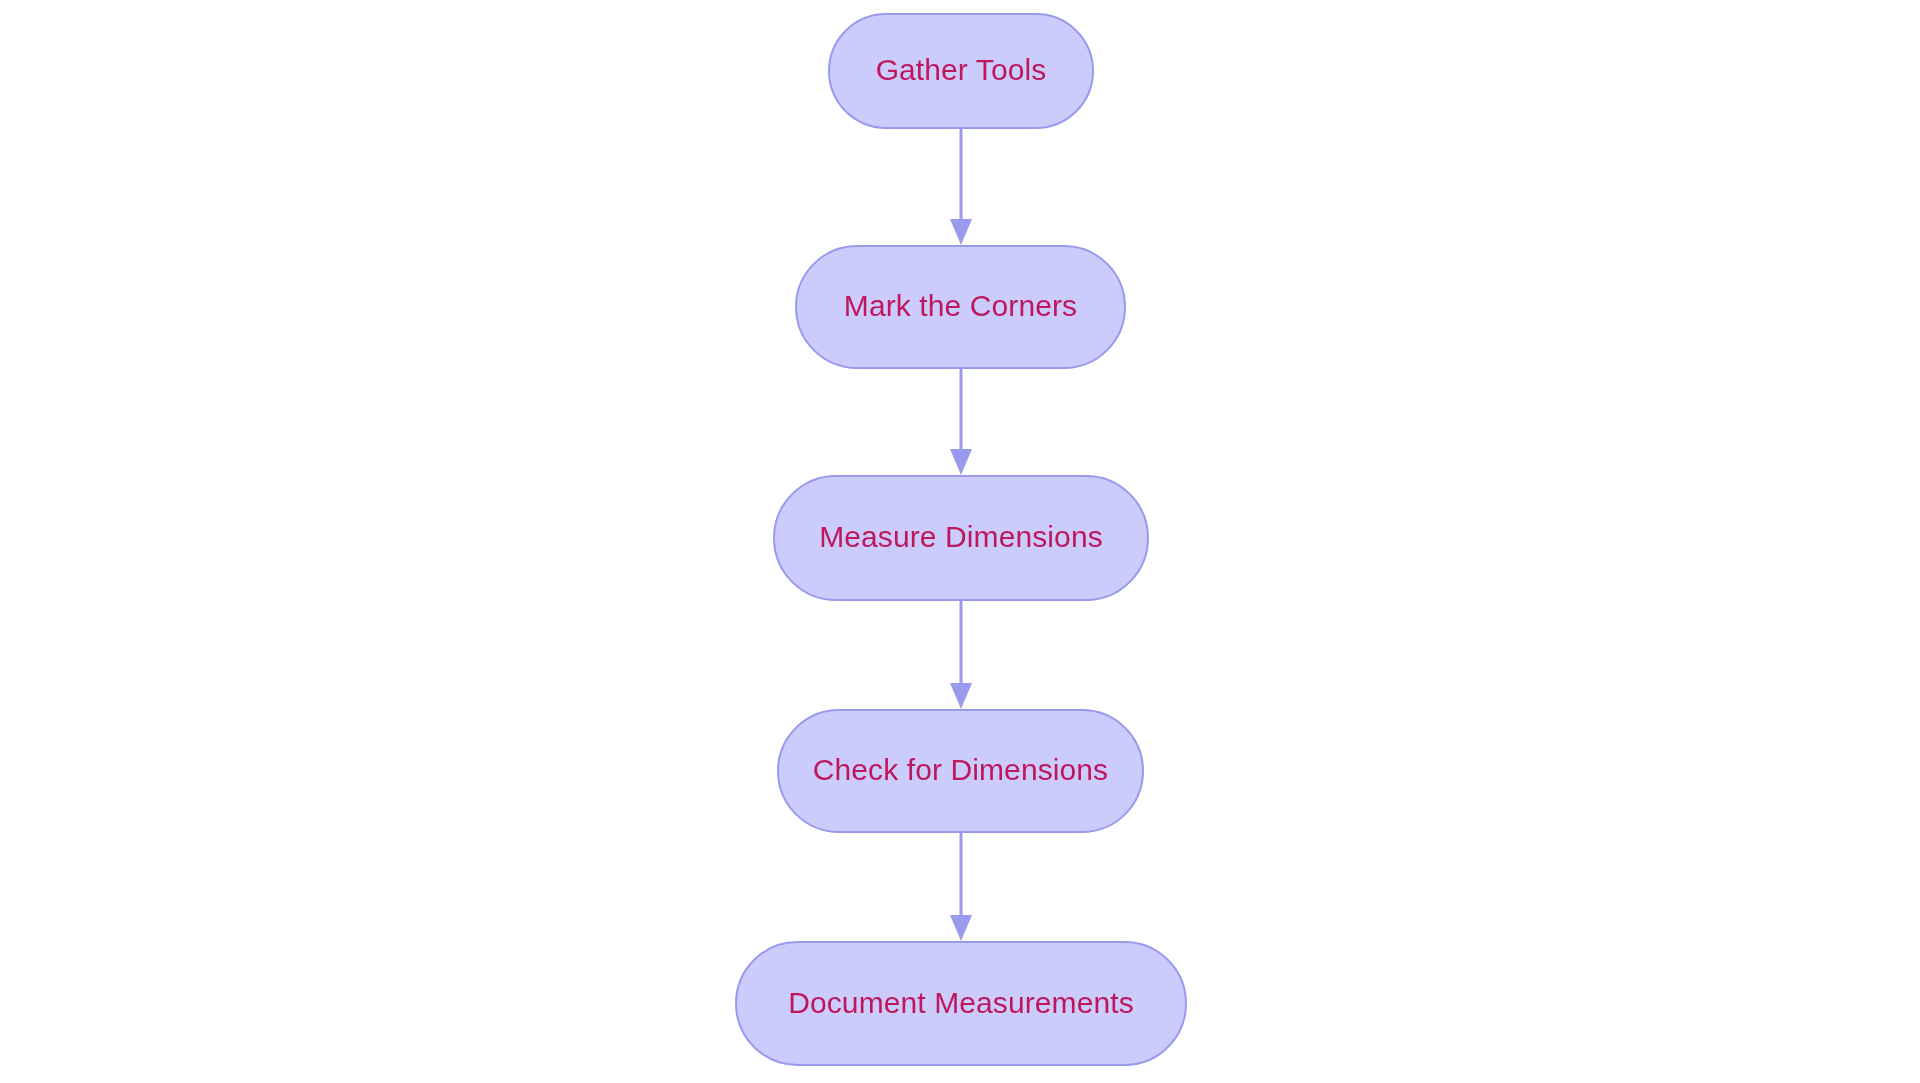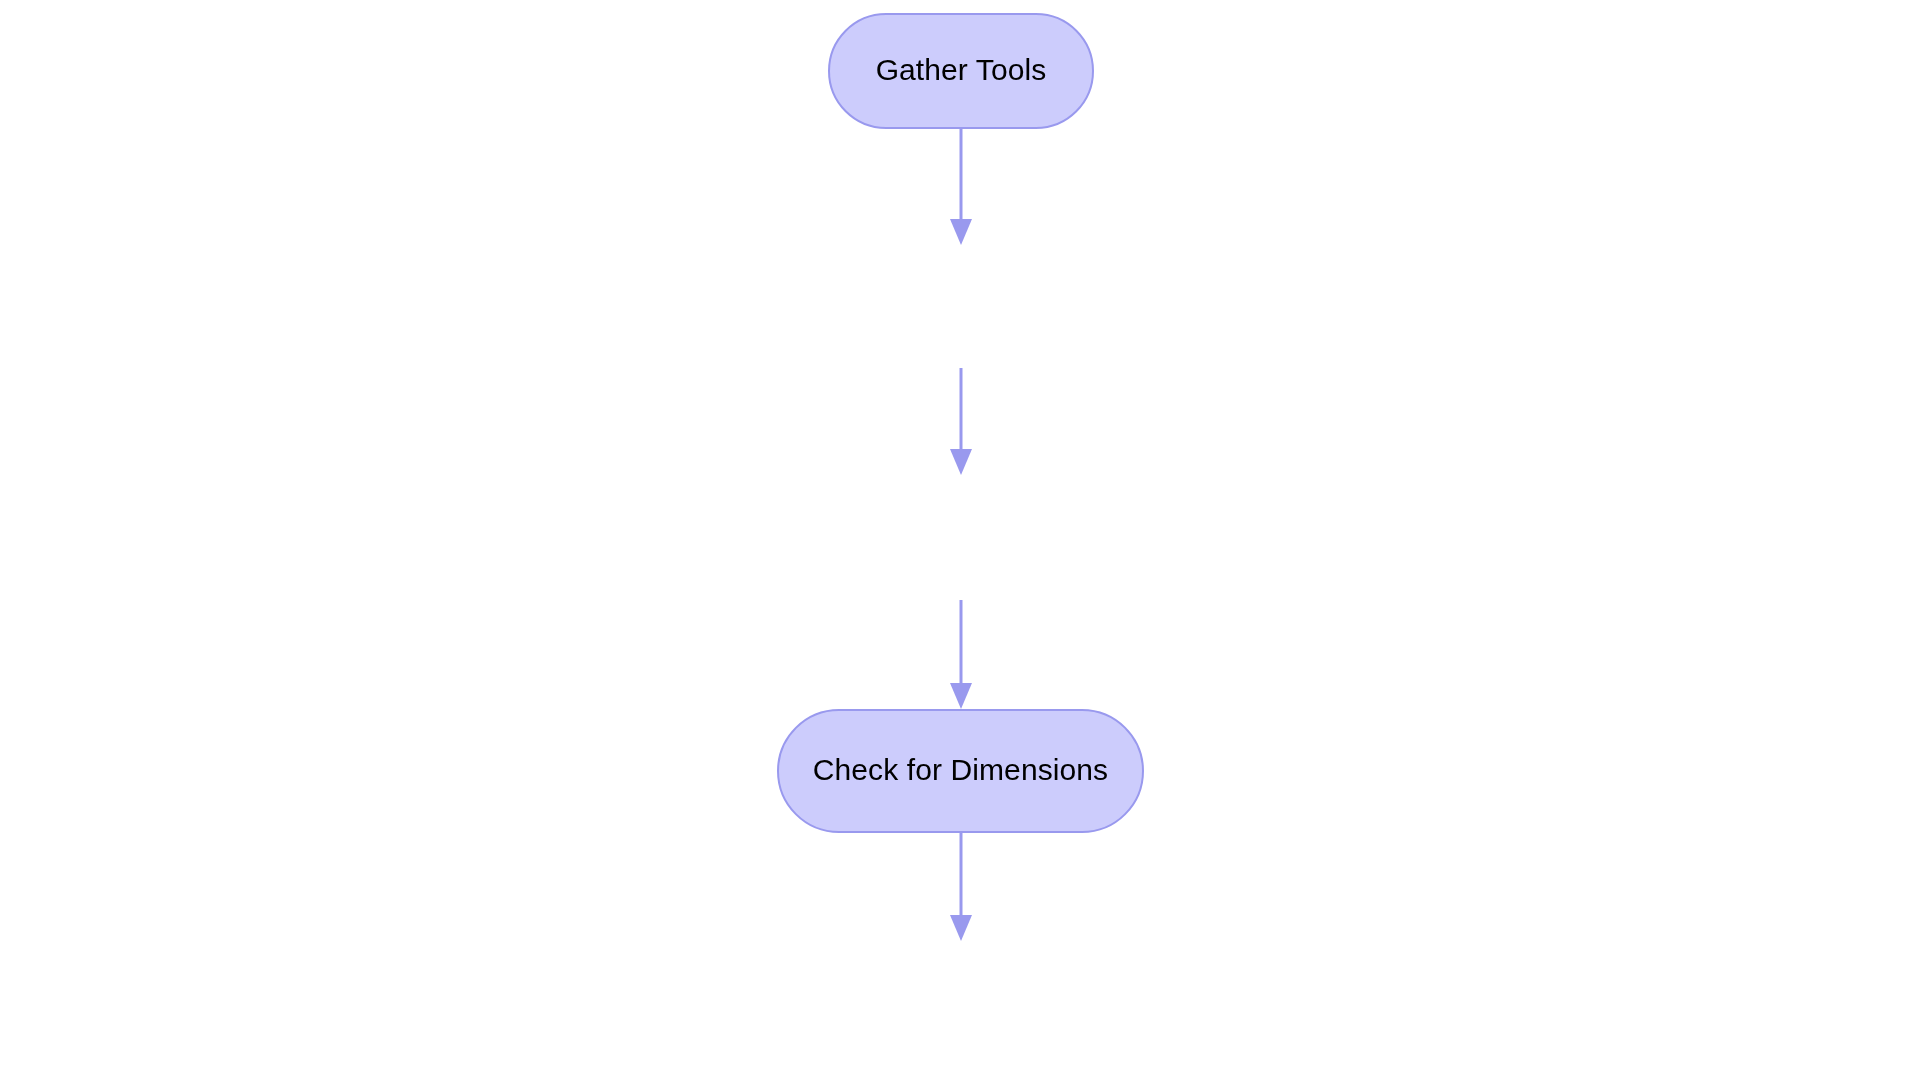--- a/index.html
+++ b/index.html
@@ -24,21 +24,21 @@
 
   .flow-node {
     position: absolute;
     box-sizing: border-box;
     display: flex;
     align-items: center;
     justify-content: center;
     background: #ccccfc;
     border: 2px solid #9999ee;
     border-radius: 999px;
-    color: #000000;
+    color: #be185d;
     font-family: "Liberation Sans", sans-serif;
     font-size: 30px;
     font-weight: 400;
     line-height: 1;
     letter-spacing: 0.1px;
     white-space: nowrap;
     user-select: none;
   }
 
   .flow-node .node-label {
@@ -76,41 +76,50 @@
     <span class="node-label">Gather Tools</span>
   </div>
 
   <div class="flow-arrow" id="arrow-1">
     <svg width="1920" height="118" viewBox="0 0 1920 118" xmlns="http://www.w3.org/2000/svg">
       <line x1="961" y1="0" x2="961" y2="92" stroke="#9999ee" stroke-width="3"></line>
       <polygon points="950,91 972,91 961,117" fill="#9999ee"></polygon>
     </svg>
   </div>
 
+  <div class="flow-node" id="node-2">
+    <span class="node-label">Mark the Corners</span>
+  </div>
 
   <div class="flow-arrow" id="arrow-2">
     <svg width="1920" height="108" viewBox="0 0 1920 108" xmlns="http://www.w3.org/2000/svg">
       <line x1="961" y1="0" x2="961" y2="82" stroke="#9999ee" stroke-width="3"></line>
       <polygon points="950,81 972,81 961,107" fill="#9999ee"></polygon>
     </svg>
   </div>
 
+  <div class="flow-node" id="node-3">
+    <span class="node-label">Measure Dimensions</span>
+  </div>
 
   <div class="flow-arrow" id="arrow-3">
     <svg width="1920" height="110" viewBox="0 0 1920 110" xmlns="http://www.w3.org/2000/svg">
       <line x1="961" y1="0" x2="961" y2="84" stroke="#9999ee" stroke-width="3"></line>
       <polygon points="950,83 972,83 961,109" fill="#9999ee"></polygon>
     </svg>
   </div>
 
   <div class="flow-node" id="node-4">
     <span class="node-label">Check for Dimensions</span>
   </div>
 
   <div class="flow-arrow" id="arrow-4">
     <svg width="1920" height="110" viewBox="0 0 1920 110" xmlns="http://www.w3.org/2000/svg">
       <line x1="961" y1="0" x2="961" y2="84" stroke="#9999ee" stroke-width="3"></line>
       <polygon points="950,83 972,83 961,109" fill="#9999ee"></polygon>
     </svg>
   </div>
 
+  <div class="flow-node" id="node-5">
+    <span class="node-label">Document Measurements</span>
+  </div>
 
 </div>
 
 </body></html>

